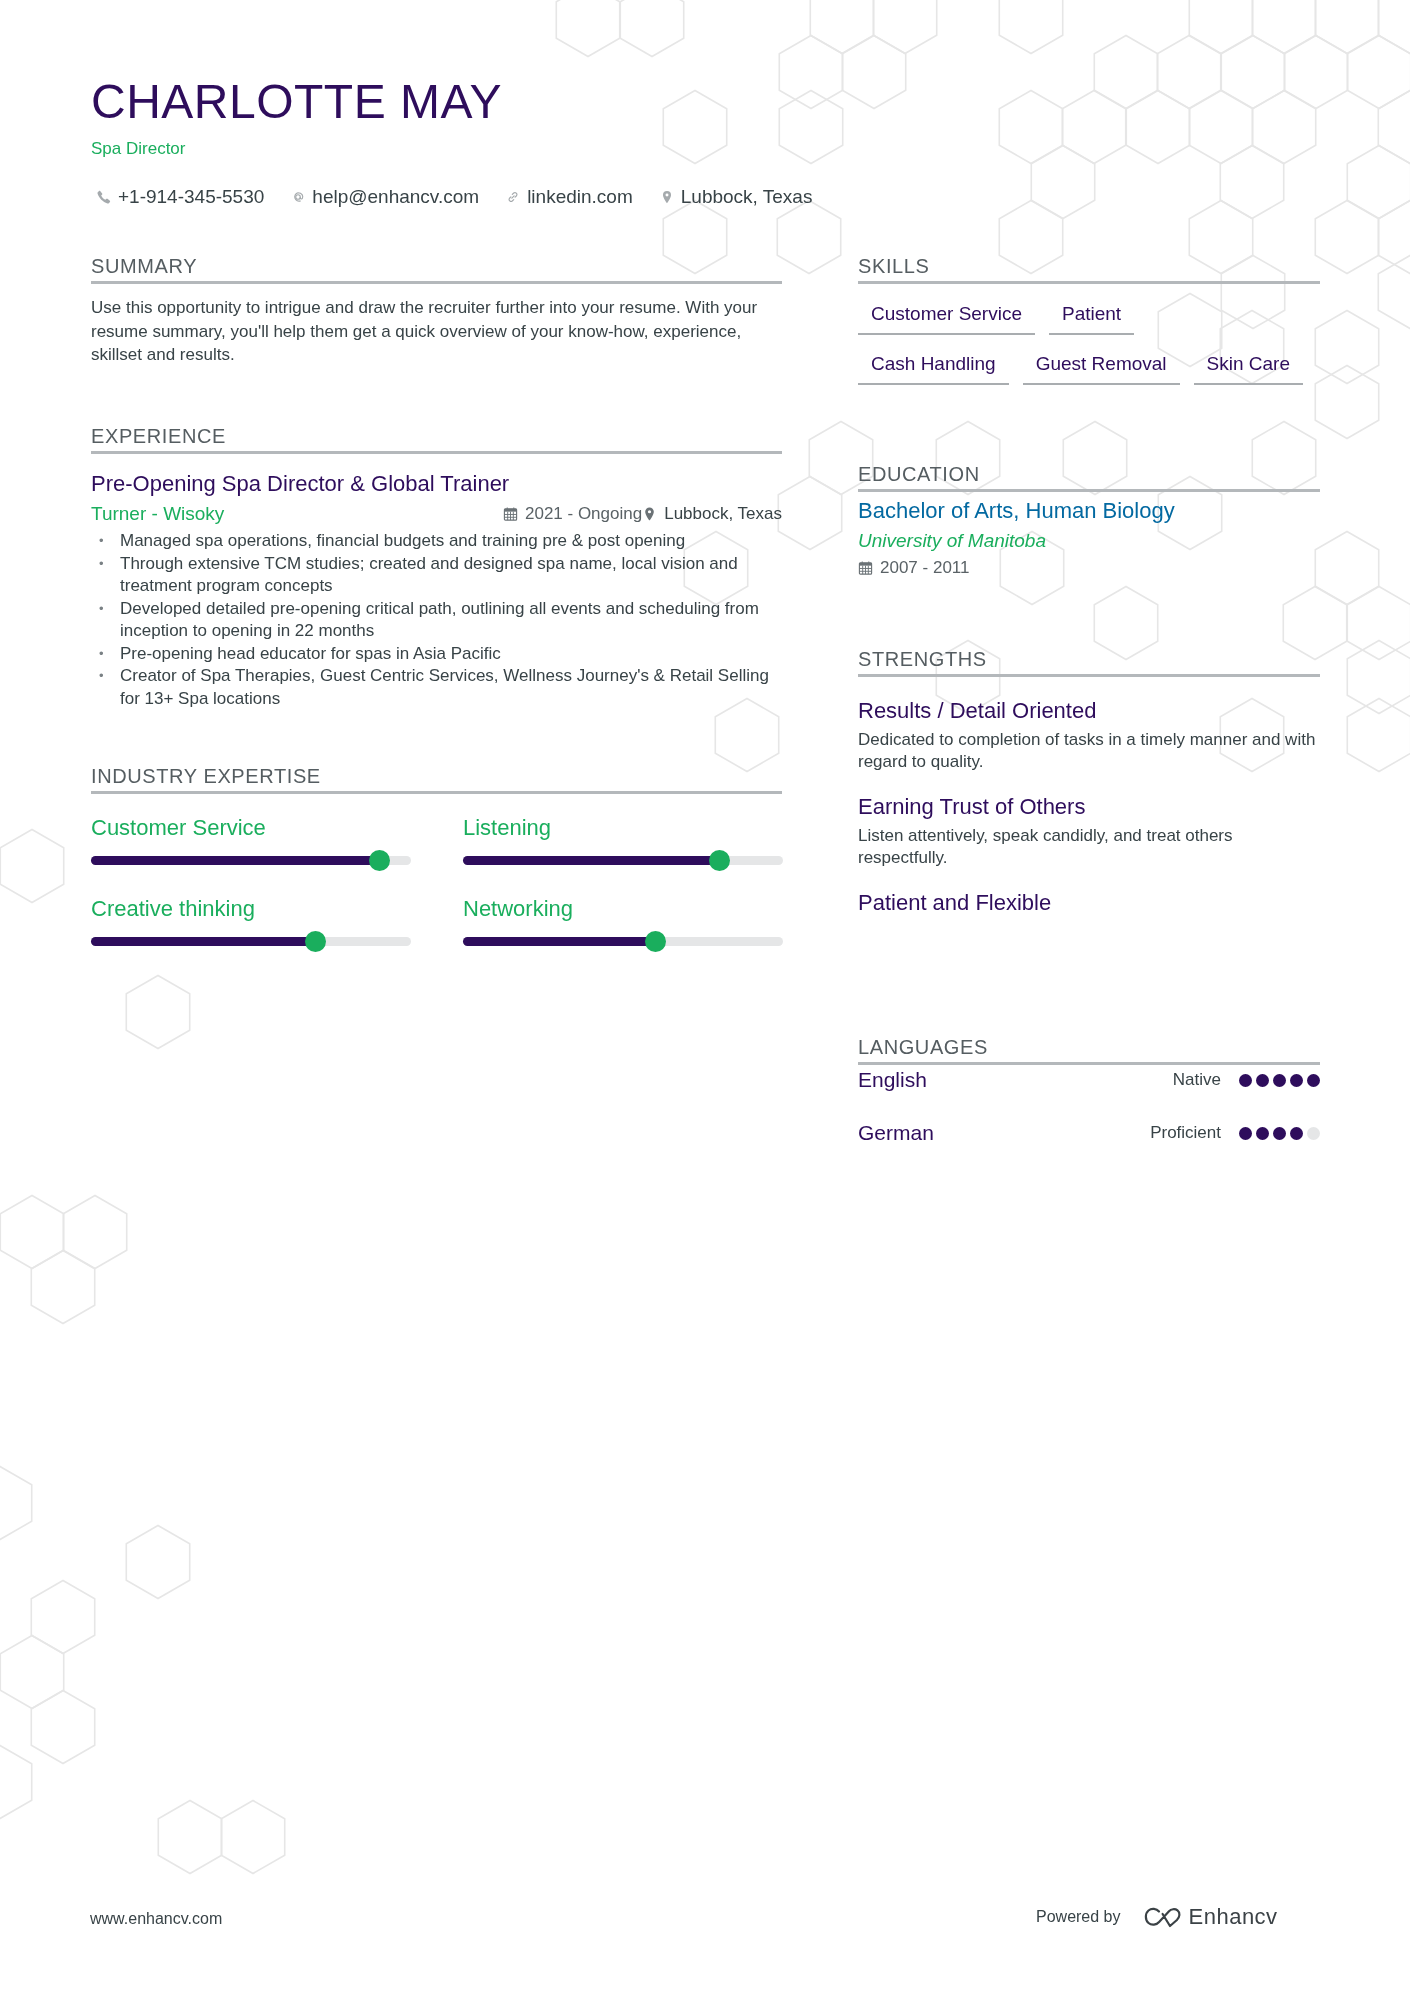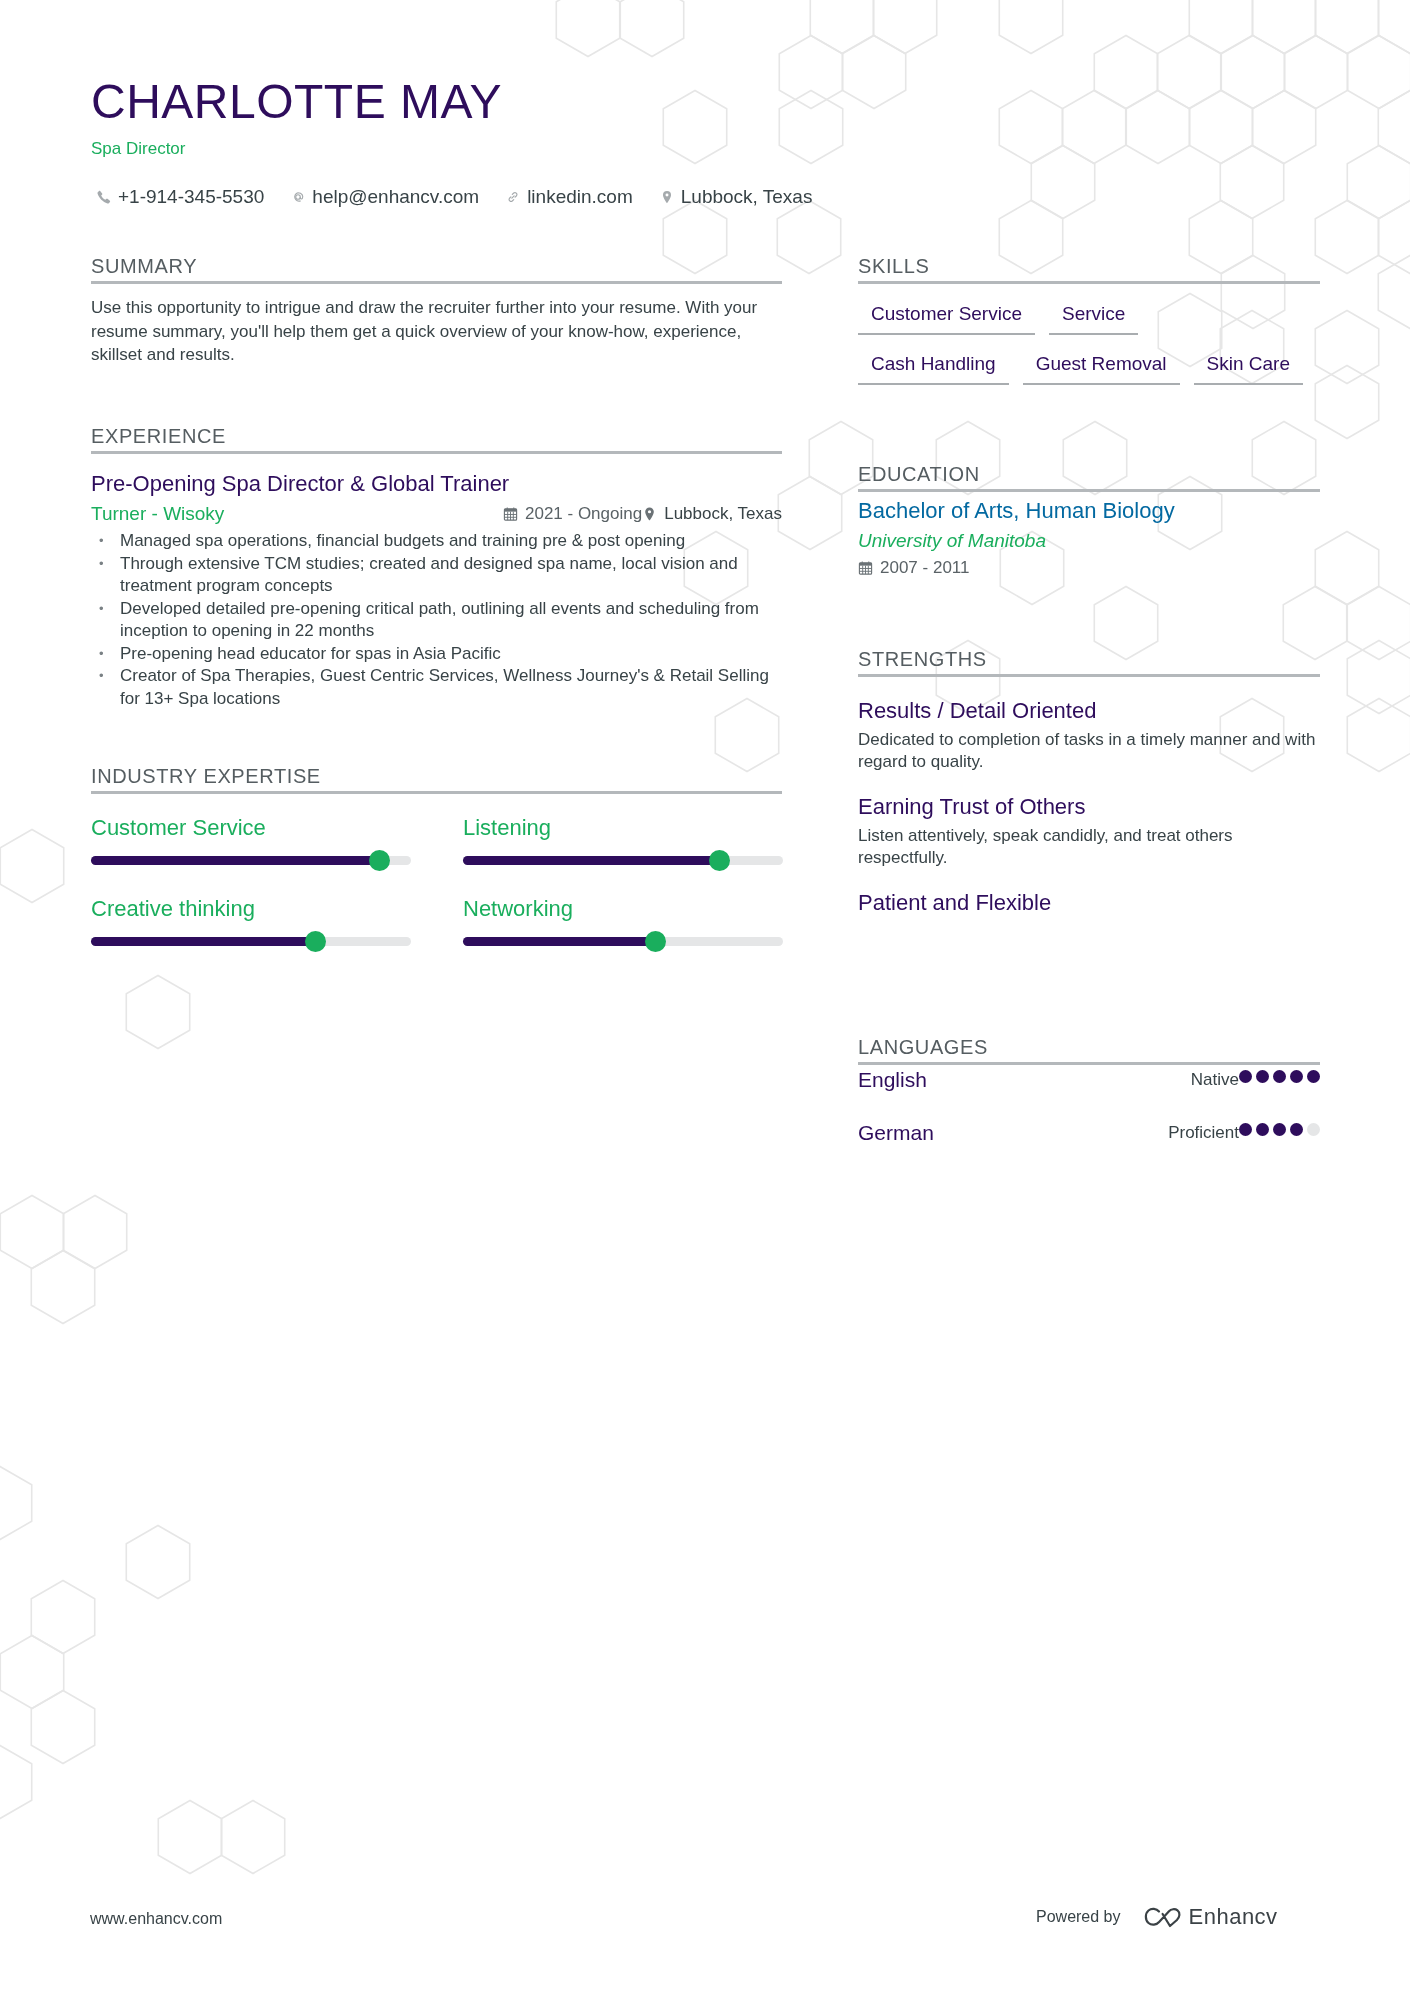--- a/index.html
+++ b/index.html
@@ -55,21 +55,21 @@
   .strength { margin-top: 20px; }
   .strength:first-of-type { margin-top: 16px; }
   .strength .s-title { font-size: 22px; color: #2e0d5c; line-height: 28px; }
   .strength .s-desc { margin-top: 4px; font-size: 17px; color: #384347; line-height: 22px; }
 
   .languages { left: 858px; top: 1035px; width: 462px; }
   .lang-row { display: flex; align-items: center; justify-content: space-between; height: 30px; }
   .lang-row:first-of-type { margin-top: 16px; }
   .lang-row + .lang-row { margin-top: 23px; }
   .lang-name { font-size: 21px; color: #2e0d5c; }
-  .lang-right { display: flex; align-items: flex-start; }
+  .lang-right { display: flex; align-items: center; gap: 18px; }
   .lang-level { font-size: 17px; color: #384347; }
   .dots { display: flex; gap: 4px; }
   .dot { width: 13px; height: 13px; border-radius: 50%; background: #2e0d5c; }
   .dot.off { background: #e5e6e7; }
 
   .footer-left { left: 90px; top: 1908px; font-size: 16px; color: #384347; line-height: 22px; }
   .footer-right { left: 1036px; top: 1904px; display: flex; align-items: center; gap: 22px; line-height: 26px; }
   .powered { font-size: 16px; color: #384347; }
   .brand { display: flex; align-items: center; gap: 0; }
   .brand-logo svg { width: 46px; height: 24px; display: block; }
@@ -262,21 +262,21 @@
     </div>
   </div>
 </section>
 
 <section class="abs skills">
   <div class="sec-title">SKILLS</div>
   <div class="sec-line"></div>
   <div class="skill-rows">
     <div class="skill-row">
       <span class="skill">Customer Service</span>
-      <span class="skill">Service</span>
+      <span class="skill">Patient</span>
     </div>
     <div class="skill-row">
       <span class="skill">Cash Handling</span>
       <span class="skill">Guest Removal</span>
       <span class="skill">Skin Care</span>
     </div>
   </div>
 </section>
 
 <section class="abs education">

